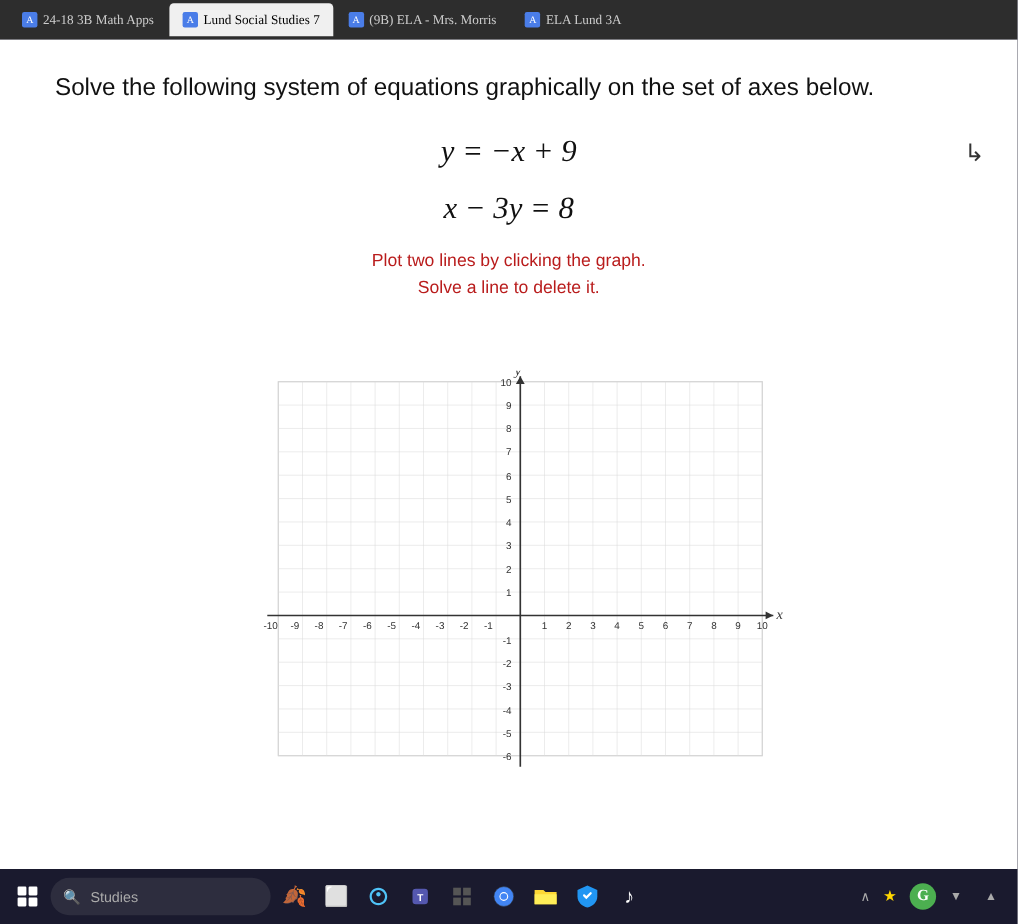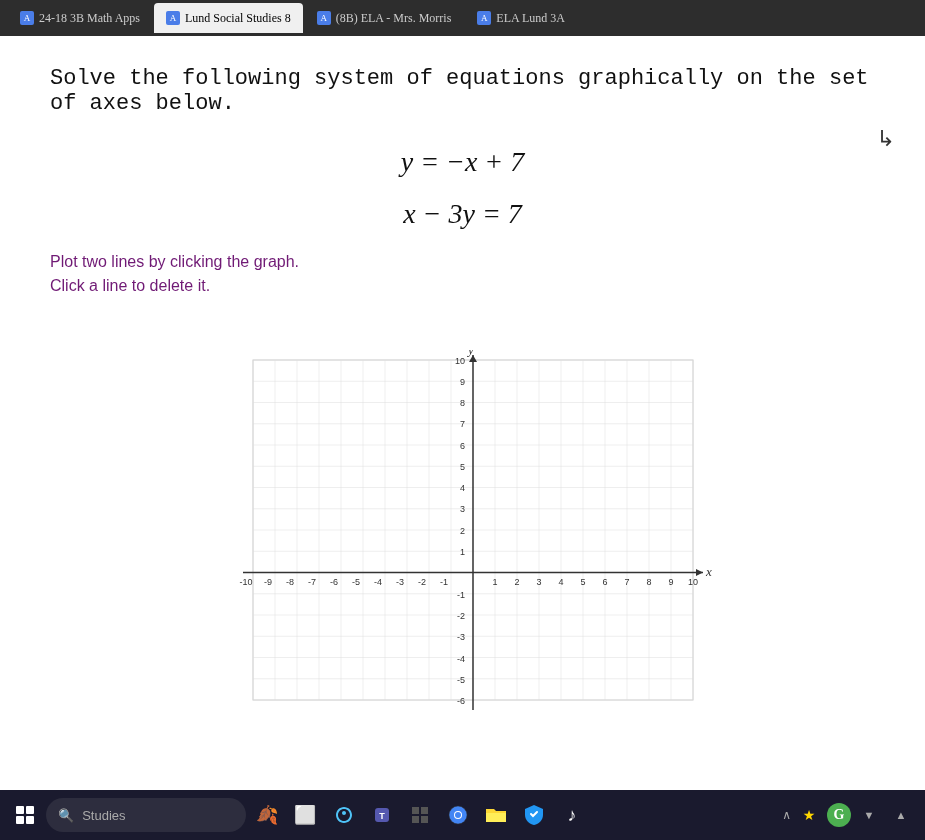--- a/index.html
+++ b/index.html
@@ -60,41 +60,41 @@
       flex-direction: column;
       padding: 30px 50px 20px 50px;
       overflow: hidden;
     }
 
     .problem-title {
       font-size: 22px;
       font-weight: 400;
       color: #111;
       margin-bottom: 30px;
-      font-family: Liberation Mono, monospace;
+      font-family: Liberation Sans, sans-serif;
     }
 
     .equations-area {
       display: flex;
       flex-direction: column;
       align-items: center;
       gap: 20px;
       margin-bottom: 20px;
     }
 
     .equation {
       font-size: 28px;
       color: #111;
       font-style: italic;
     }
 
     .instructions {
-      text-align: left;
+      text-align: center;
       font-size: 16px;
-      color: #701a75;
+      color: #b91c1c;
       margin-bottom: 15px;
       font-family: Arial, sans-serif;
       line-height: 1.5;
     }
 
     
     .cursor-icon {
       position: absolute;
       right: 30px;
       top: 160px;
@@ -198,52 +198,52 @@
 </head>
 <body>
 
 <div class="tab-bar">
   <div class="tab">
     <div class="tab-icon">A</div>
     <span>24-18 3B Math Apps</span>
   </div>
   <div class="tab active">
     <div class="tab-icon">A</div>
-    <span>Lund Social Studies 8</span>
+    <span>Lund Social Studies 7</span>
   </div>
   <div class="tab">
     <div class="tab-icon">A</div>
-    <span>(8B) ELA - Mrs. Morris</span>
+    <span>(9B) ELA - Mrs. Morris</span>
   </div>
   <div class="tab">
     <div class="tab-icon">A</div>
     <span>ELA Lund 3A</span>
   </div>
 </div>
 
 <div class="main-content">
 
   <div style="position:relative;">
     <div class="cursor-icon" style="position:absolute; right:-20px; top:60px; font-size:22px; color:#333;">↳</div>
   </div>
 
   <div class="problem-title">Solve the following system of equations graphically on the set of axes below.</div>
 
   <div class="equations-area">
     <div class="equation">
-      <span style="font-size:28px;">y = −x + 7</span>
+      <span style="font-size:28px;">y = −x + 9</span>
     </div>
     <div class="equation">
-      <span style="font-size:28px;">x − 3y = 7</span>
+      <span style="font-size:28px;">x − 3y = 8</span>
     </div>
   </div>
 
   <div class="instructions">
     <div>Plot two lines by clicking the graph.</div>
-    <div>Click a line to delete it.</div>
+    <div>Solve a line to delete it.</div>
   </div>
 
   <div class="graph-container">
     <div class="graph-wrapper">
       <svg width="500" height="380" style="cursor:crosshair;">
 
         <rect x="40" y="10" width="440" height="340" fill="white" stroke="#ccc" stroke-width="1"></rect>
 
         <g stroke="#ddd" stroke-width="0.5">
 

